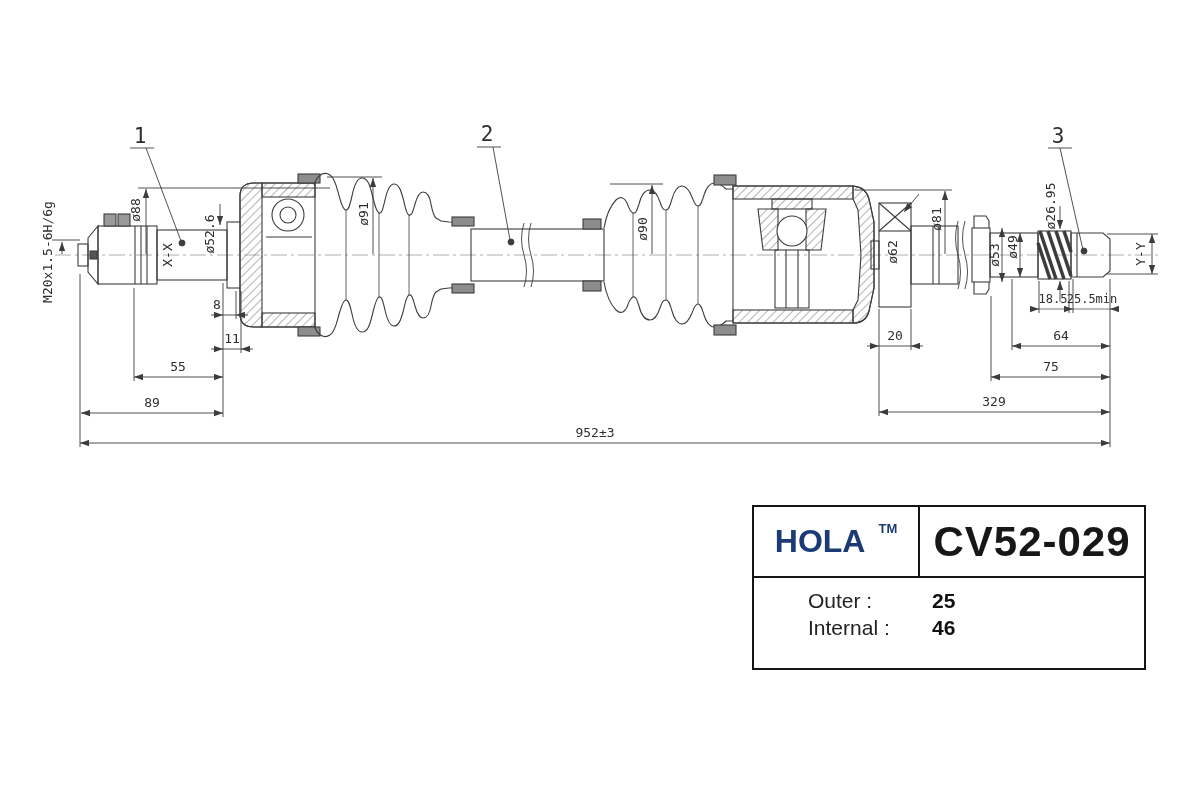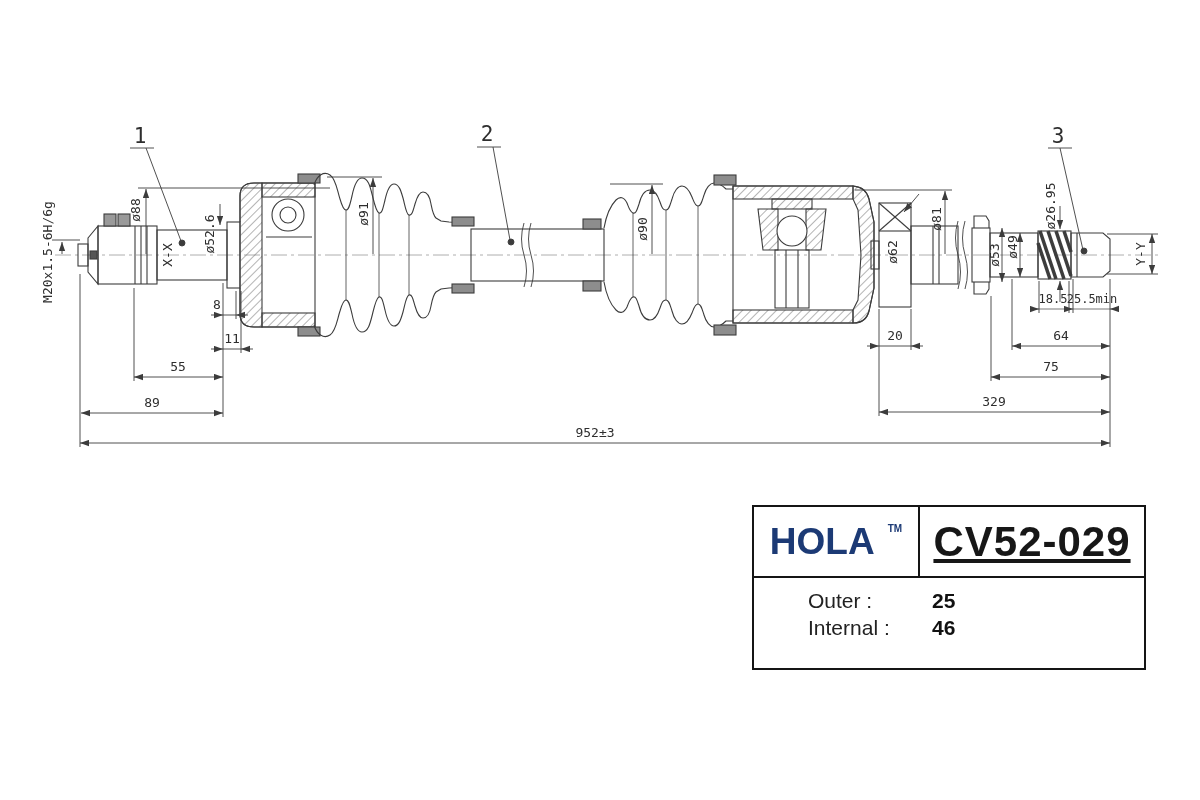--- a/index.html
+++ b/index.html
@@ -8,25 +8,25 @@
   svg text{font-family:"DejaVu Sans Mono", monospace;fill:#2e2e2e;}
   .t{font-size:13px;}
   .ts{font-size:12px;}
   .tc{font-size:21px;}
   
   .plate{position:absolute;left:752px;top:505px;width:394px;height:165px;
          border:2px solid #151515;background:#fff;box-sizing:border-box;}
   .plate-top{display:flex;height:69px;border-bottom:2px solid #151515;}
   .brand-cell{width:166px;border-right:2px solid #151515;display:flex;align-items:center;
               justify-content:center;box-sizing:border-box;}
-  .brand{font-weight:800;font-size:37px;letter-spacing:0px;color:var(--brand-blue,#1c3a75);}
-  .tm{font-size:10px;font-weight:700;color:var(--brand-blue,#1c3a75);margin-left:13px;
+  .brand{font-weight:800;font-size:32px;letter-spacing:0px;color:var(--brand-blue,#1c3a75);}
+  .tm{font-size:13px;font-weight:700;color:var(--brand-blue,#1c3a75);margin-left:13px;
       position:relative;top:-13px;}
   .pn-cell{flex:1;display:flex;align-items:center;justify-content:center;}
-  .pn-cell span{font-weight:700;font-size:42px;color:#171717;letter-spacing:1px;text-decoration:underline;}
+  .pn-cell span{font-weight:700;font-size:42px;color:#171717;letter-spacing:1px;}
   .plate-specs{padding:9px 8px 0 54px;}
   .spec-row{font-size:21px;line-height:27px;color:#222;}
   .spec-label{display:inline-block;width:124px;}
   .spec-value{font-weight:700;color:#111;}
 </style>
 </head>
 <body>
 
 <div class="stage">
 

